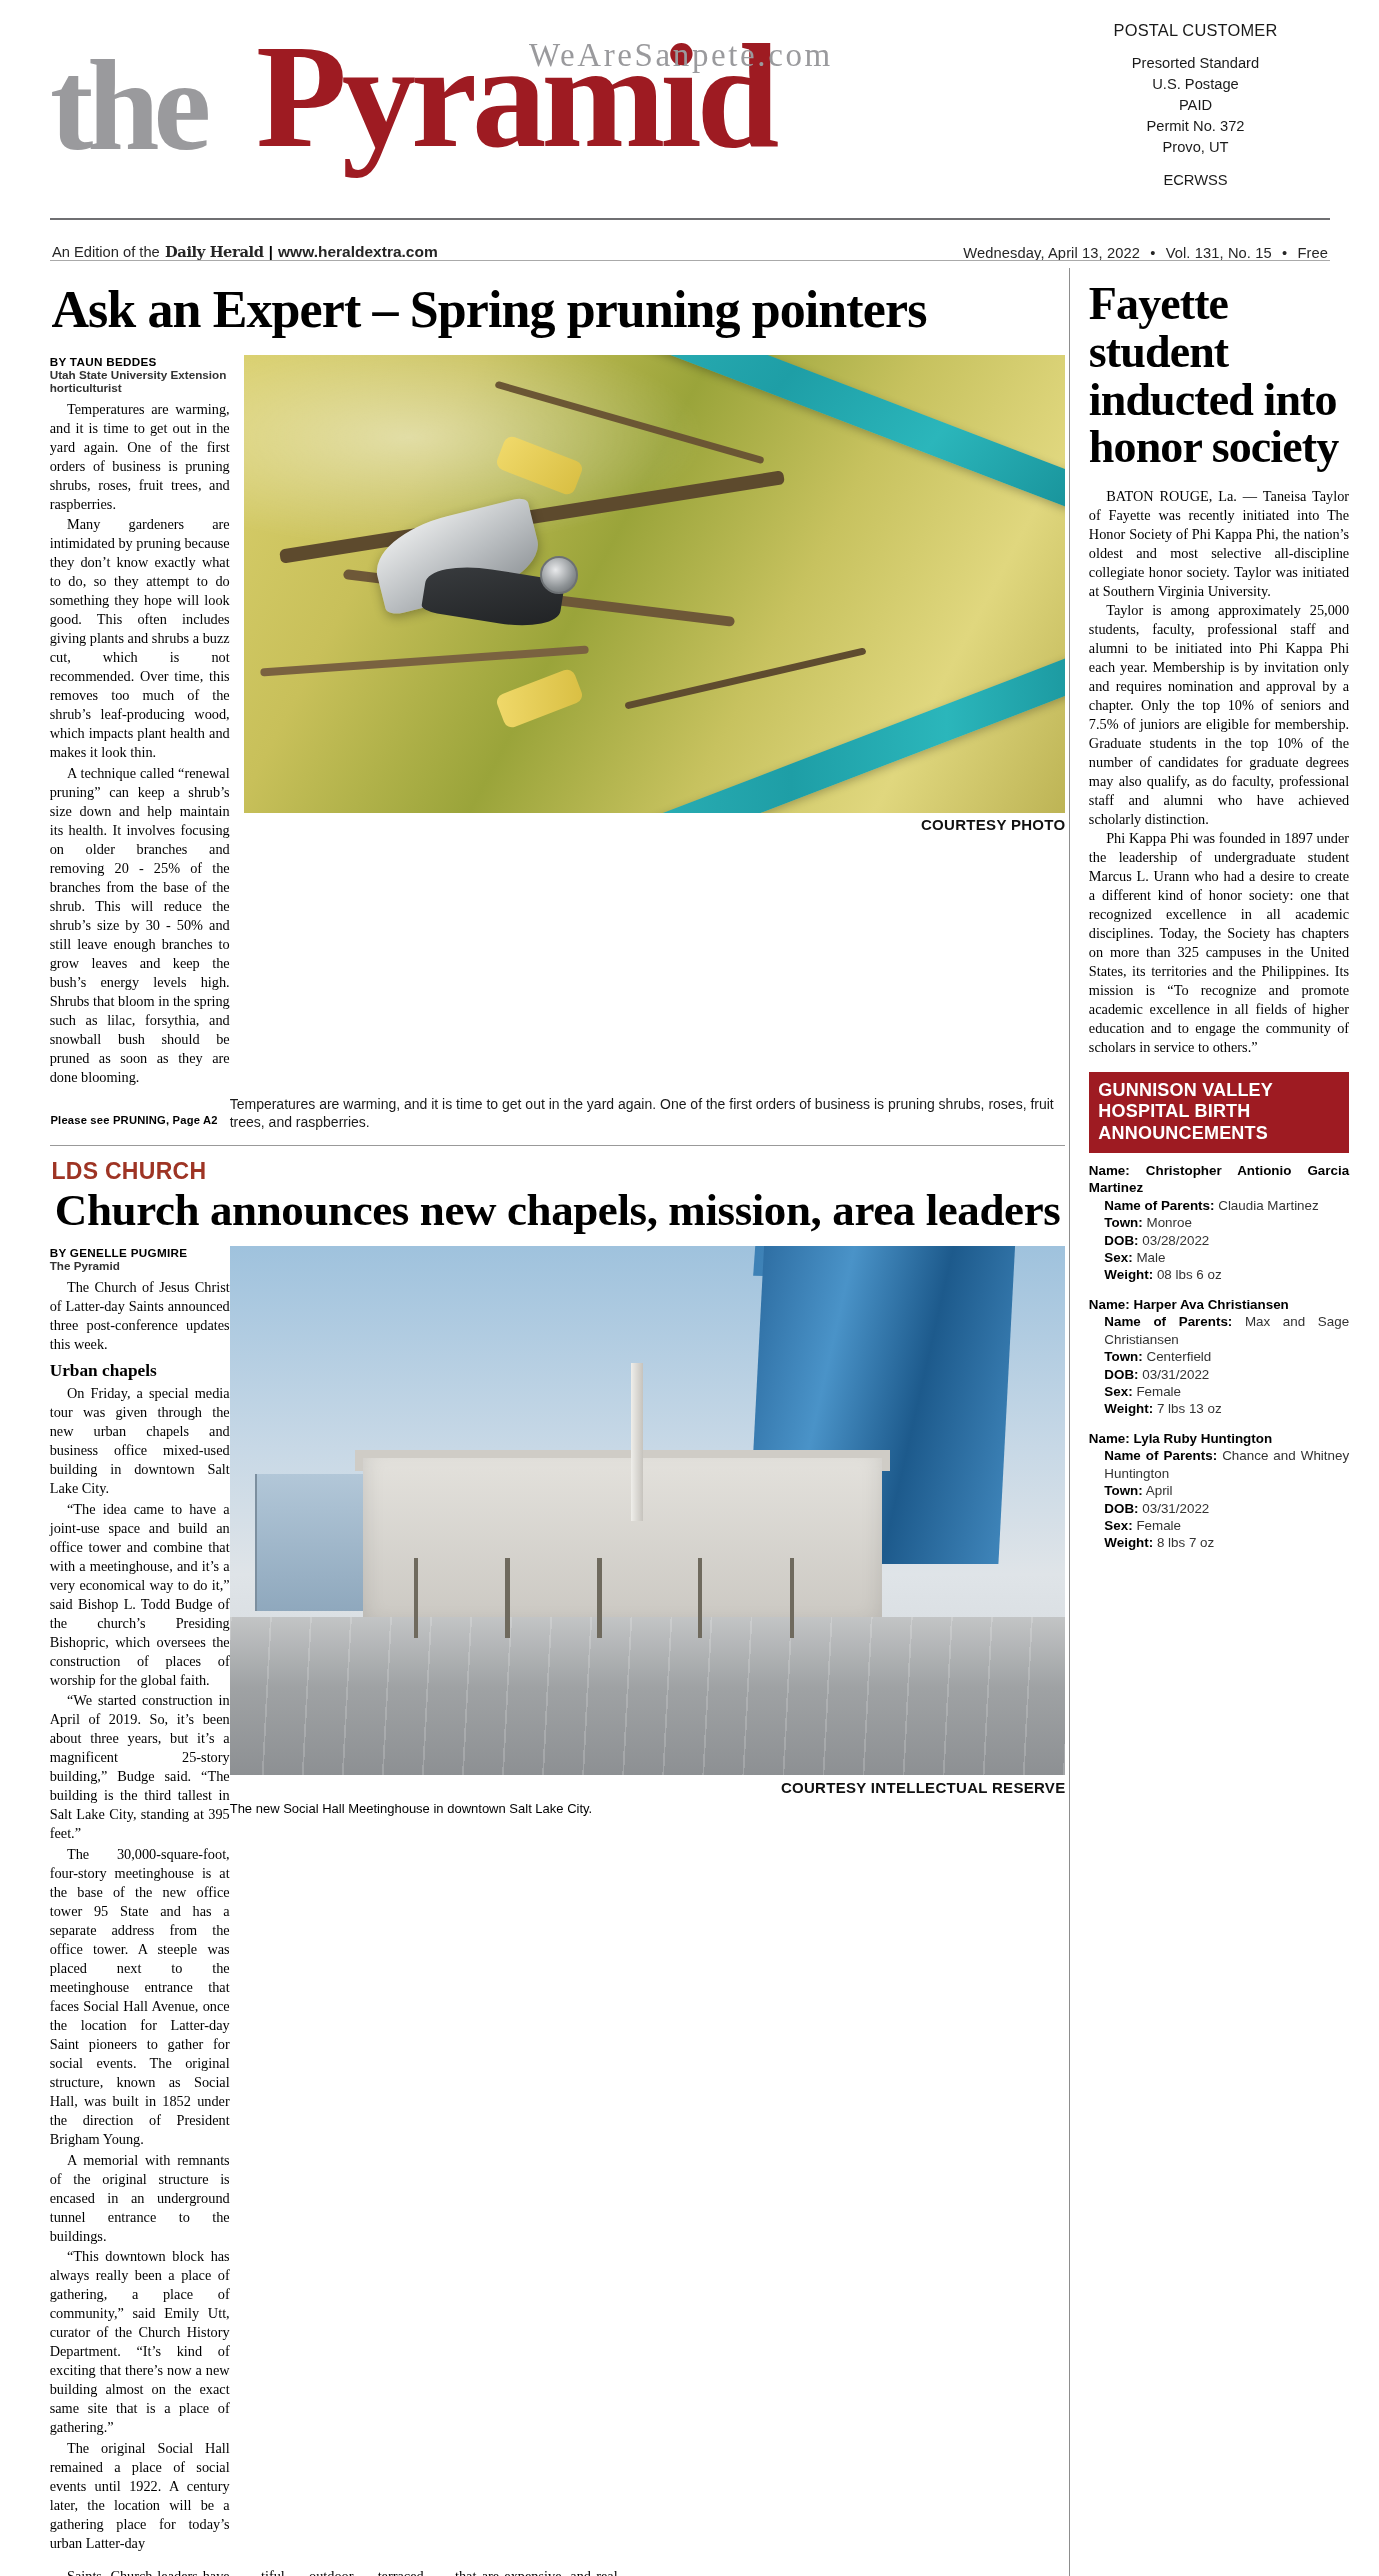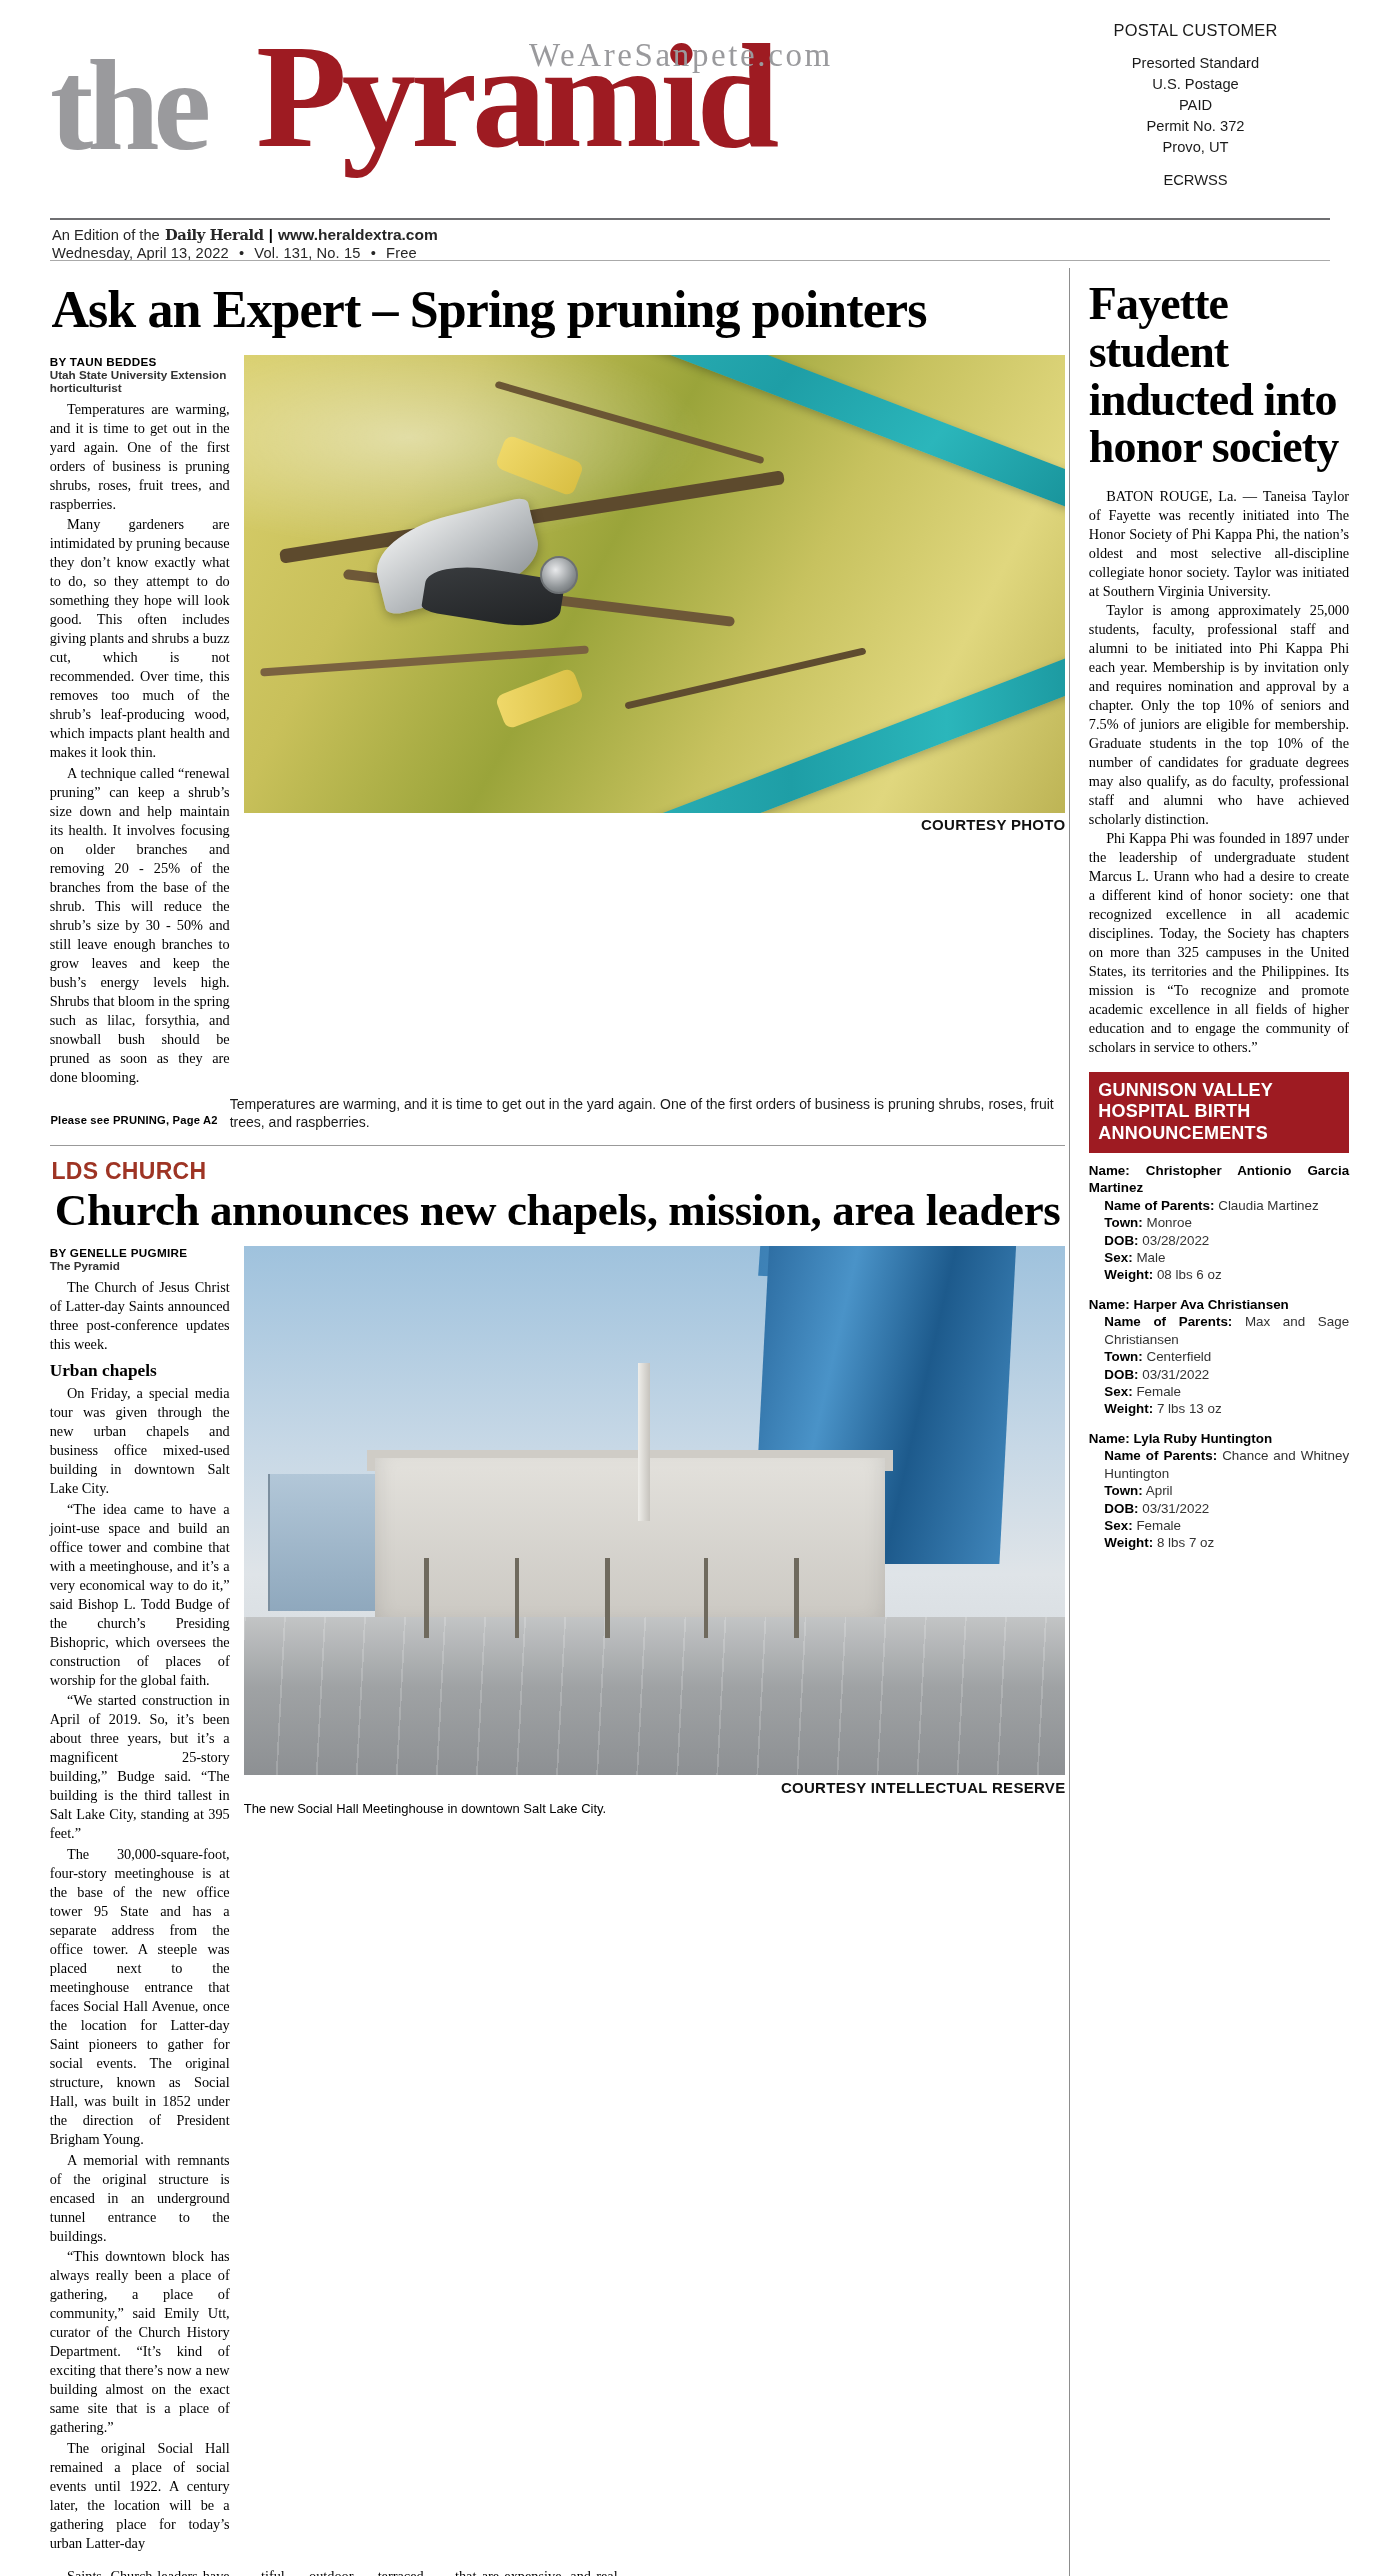--- a/index.html
+++ b/index.html
@@ -43,23 +43,23 @@
   .postal-block .pc { font-size:16.4px; margin-bottom:11.2px; letter-spacing:0.2px;}
   .postal-block .ecrwss { margin-top:12px; }
   .mast-rule {
     position:absolute; left:26px; right:26px; top:218px;
     border-top:2.6px solid #6f6f72;
   }
 
   
   .infoline {
     position:relative; height:35px;
-    display:flex; align-items:flex-start; justify-content:space-between;
+    display:flex; align-items:flex-end; justify-content:space-between;
     padding:0 28px;
-    font-size:14.7px; color:#262626;flex-direction:column;
+    font-size:14.7px; color:#262626;
   }
   .infoline .left { display:flex; align-items:baseline; gap:5.2px; }
   .infoline .edition { font-size:14.7px; }
   .infoline .dh {
     font-family:"DejaVu Serif", serif; font-weight:bold;
     font-size:14.7px; letter-spacing:-0.4px;
   }
   .infoline .pipe { color:#000; font-weight:bold; }
   .infoline .url { font-weight:bold; font-size:15.5px; }
   .infoline .right { font-size:14.7px; letter-spacing:0.1px; }
@@ -109,21 +109,21 @@
   
   .kicker {
     font-size:23px; font-weight:bold; color:#9e3424;
     letter-spacing:0.3px; margin:12px 0 3.5px 1.7px;
   }
   .hl-church {
     font-family:"Liberation Serif", serif;
     font-size:45px; line-height:1.02; letter-spacing:-0.4px;
     text-align:center; margin:3.5px 0 12px 0;
   }
-  .s2-top { display:flex; gap:14px; }
+  .s2-top { display:flex; }
   .s2-col { width:180px; }
   .s2-photo-col { flex:1; }
   .photo-temple { height:529px; }
   .subhd {
     font-family:"Liberation Serif", serif; font-weight:bold;
     font-size:17.3px; margin:7px 0 2.6px 0;
   }
   .s2-bottom { display:flex; gap:14px; margin-top:12px; }
   .s2-bcol { width:180px; }
   .cap2 { font-size:13px; margin-top:5.2px; }

